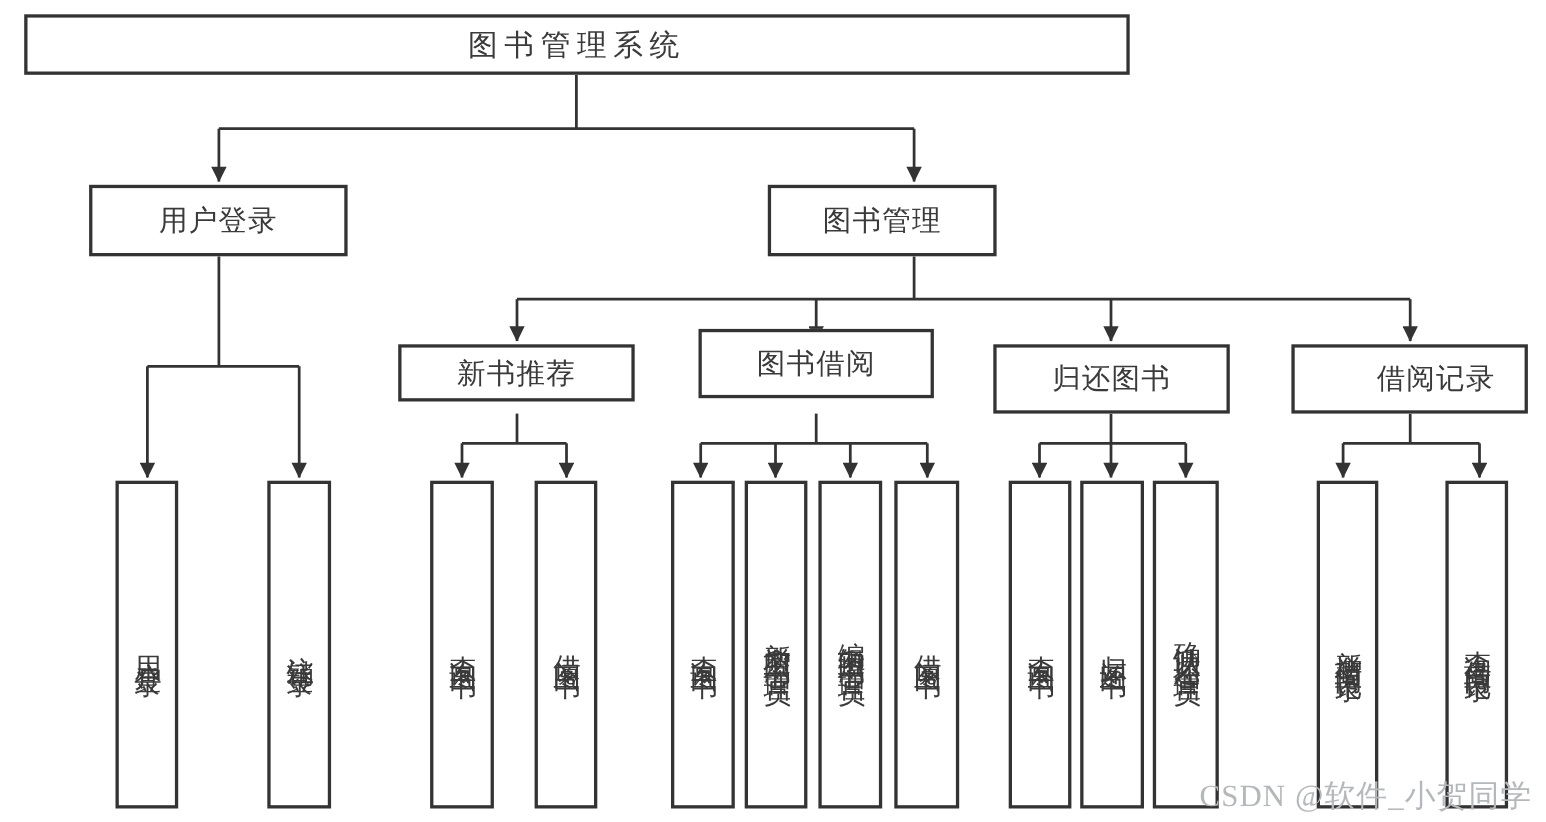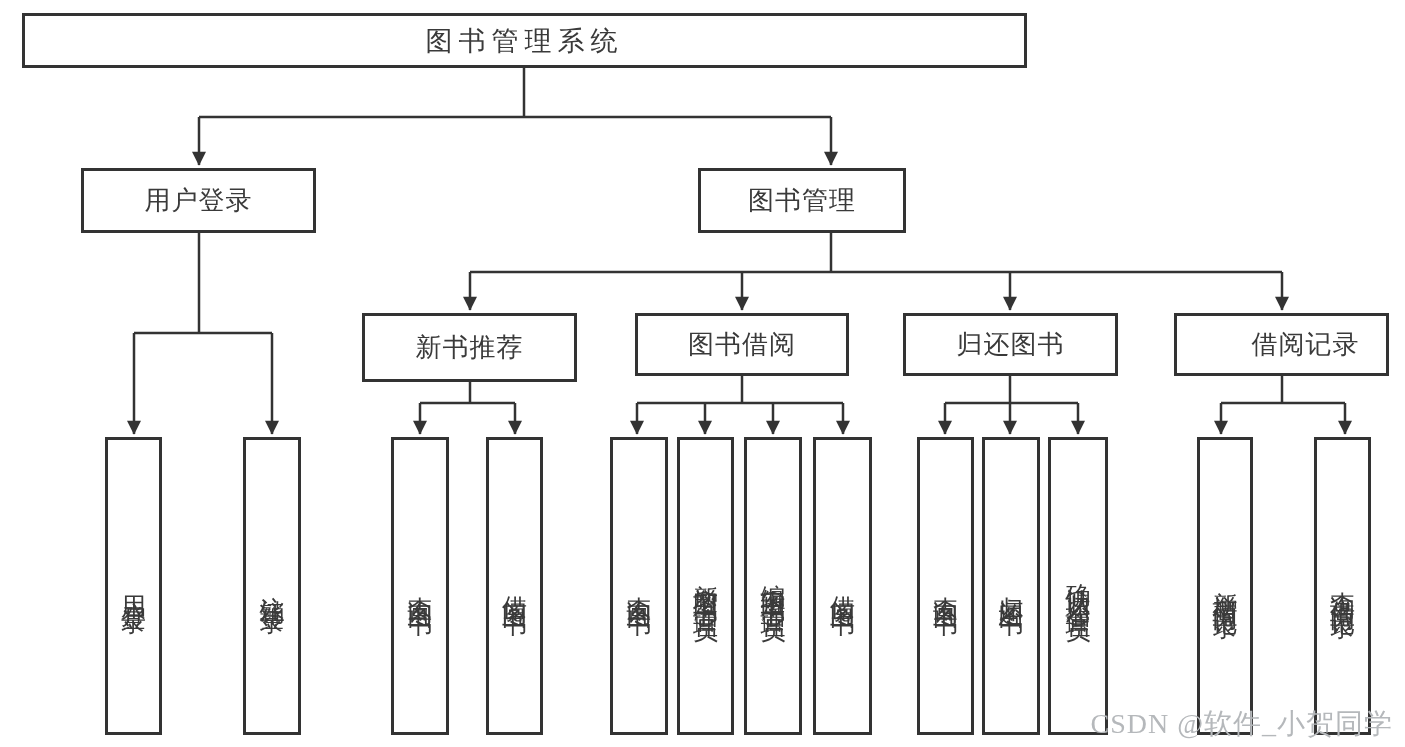--- a/index.html
+++ b/index.html
@@ -33,22 +33,22 @@
     writing-mode:vertical-rl;
     text-orientation:mixed;
     font-size:25px;
     letter-spacing:5px;
     line-height:1;
   }
   
   #n-root            {left:22px;  top:13px;  width:1005px; height:55px;}
   #n-user-login      {left:81px;  top:168px; width:235px;  height:65px;}
   #n-book-mgmt       {left:698px; top:168px; width:208px;  height:65px;}
-  #n-new-book-rec    {left:362px; top:313px; width:215px;  height:69px;}
-  #n-book-borrow     {left:635px; top:313px; width:214px;  height:63px;}
+  #n-new-book-rec    {left:362px; top:313px; width:215px;  height:52px;}
+  #n-book-borrow     {left:635px; top:299px; width:214px;  height:63px;}
   #n-current-borrow  {left:903px; top:313px; width:215px;  height:63px;}
   #n-borrow-records  {left:1174px;top:313px; width:215px;  height:63px;padding-left:48px;}
   .leaf{top:437px;height:298px;}
   #l-user-login      {left:105px; width:57px;}
   #l-logout          {left:243px; width:58px;}
   #l-query-book-1    {left:391px; width:58px;}
   #l-borrow-book-1   {left:486px; width:57px;}
   #l-query-book-2    {left:610px; width:58px;}
   #l-add-book        {left:677px; width:57px;}
   #l-edit-book       {left:744px; width:58px;}

